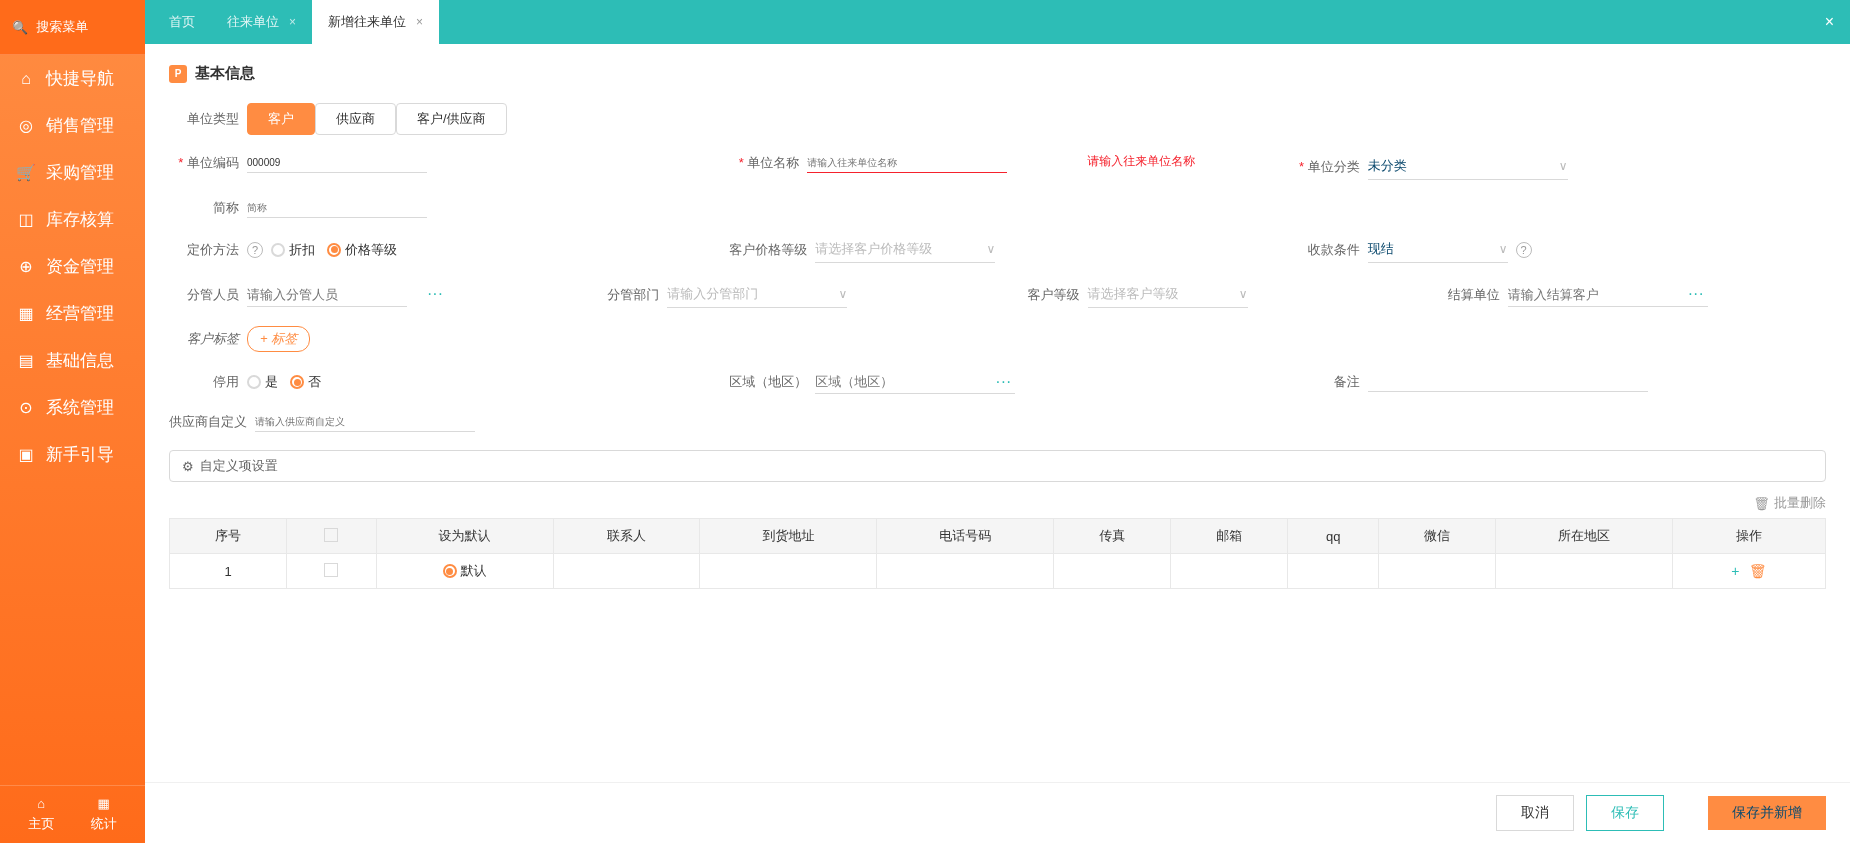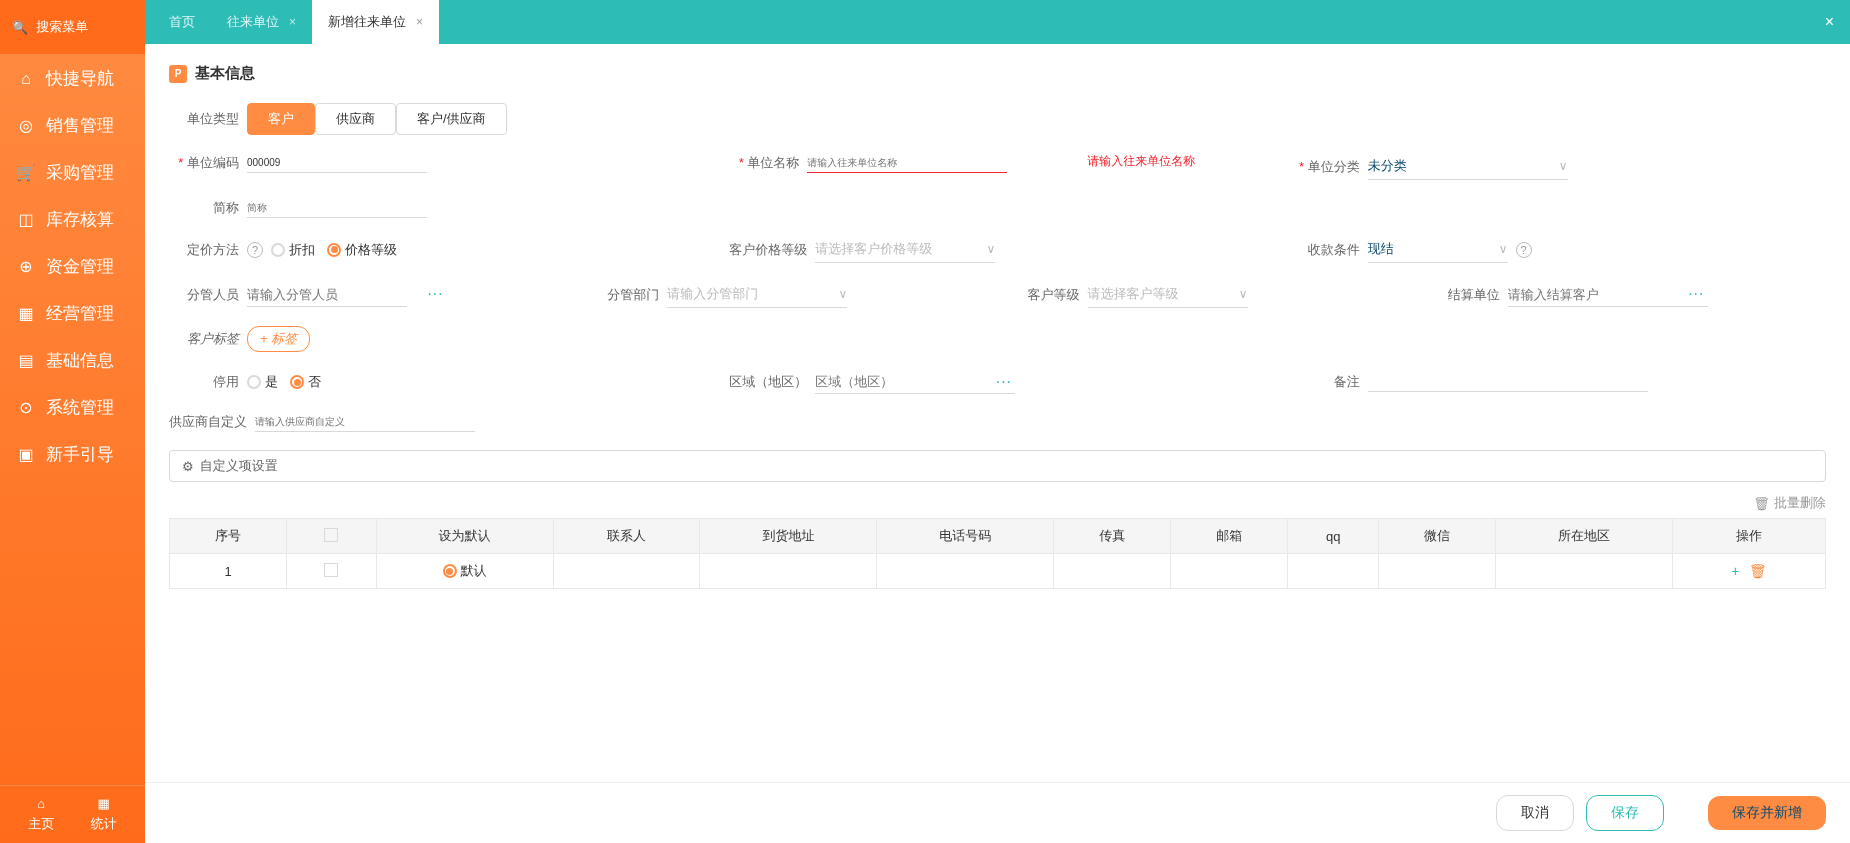--- a/index.html
+++ b/index.html
@@ -267,21 +267,21 @@
       align-items: center;
       justify-content: flex-end;
       padding: 12px 24px;
       background: white;
       border-top: 1px solid #f0f0f0;
       gap: 12px;
       flex-shrink: 0;
     }
     .btn {
       padding: 8px 24px;
-      border-radius: 12px;
+      border-radius: 0;
       border: none;
       cursor: pointer;
       font-size: 14px;
     }
     .btn-default {
       background: white;
       border: 1px solid #d9d9d9;
       color: #333;
     }
     .btn-primary {

